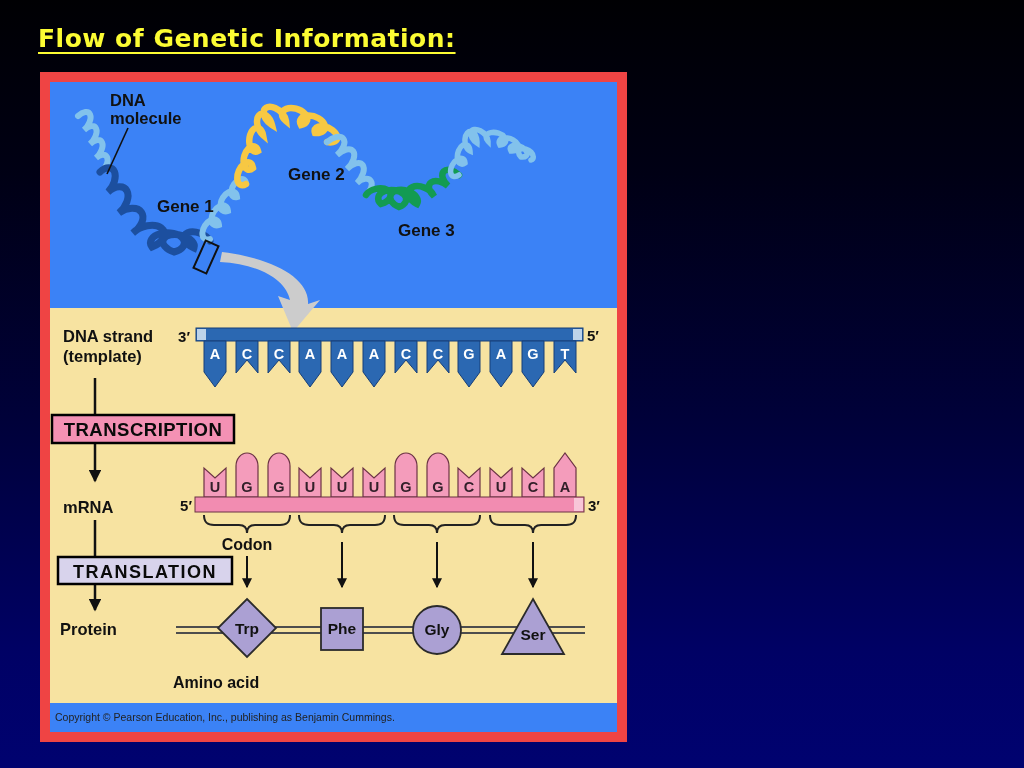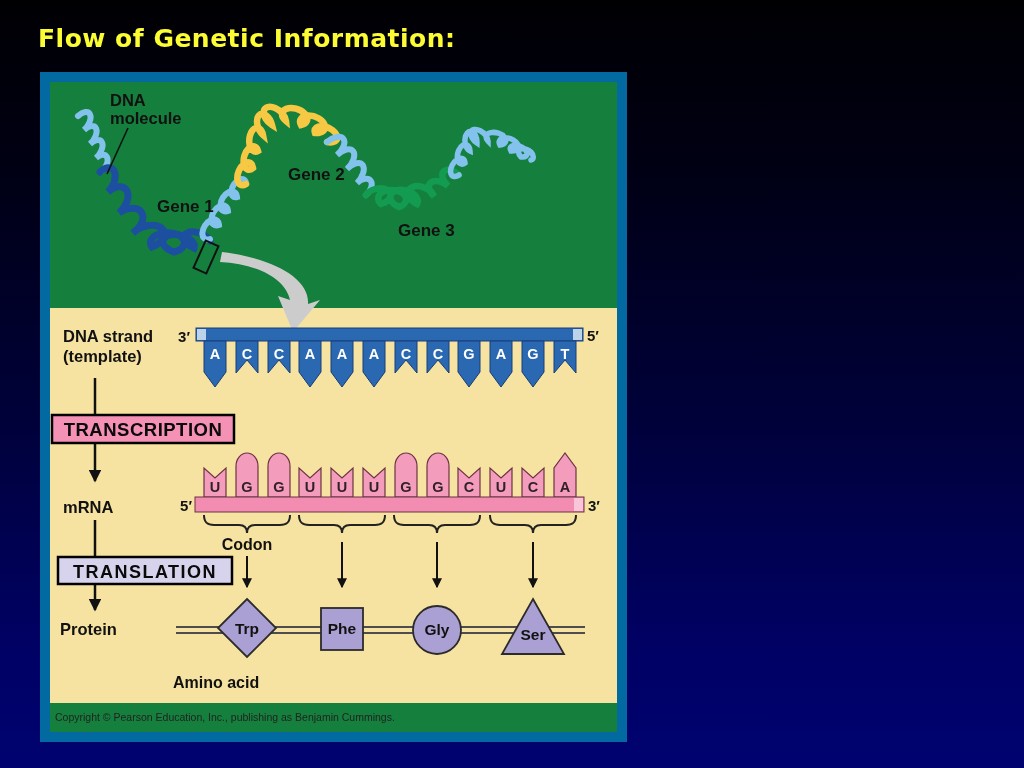--- a/index.html
+++ b/index.html
@@ -5,26 +5,26 @@
   html,body{margin:0;padding:0;}
   body{
     width:1024px;height:768px;position:relative;overflow:hidden;
     background:linear-gradient(180deg,#000003 0%,#000014 22%,#00013a 55%,#000165 85%,#000270 100%);
     font-family:"Liberation Sans",sans-serif;
   }
   .slide-title{
     position:absolute;left:38px;top:24px;
     font-family:"DejaVu Sans",sans-serif;
     font-size:25px;font-weight:bold;color:#fcfc33;
-    text-decoration-thickness:2px;text-underline-offset:5px;
+    text-decoration:underline;text-decoration-thickness:2px;text-underline-offset:5px;
     letter-spacing:.5px;
   }
   .figure-panel{
     position:absolute;left:40px;top:72px;width:567px;height:650px;
-    border:10px solid #0369a1;background:#15803d;
+    border:10px solid #ef4444;background:#3b82f6;
   }
   .figure-panel svg{display:block;}
   
   text{font-family:"Liberation Sans",sans-serif;}
   .lbl{font-weight:bold;font-size:16.5px;fill:#111;}
   .gene{font-weight:bold;font-size:17px;fill:#111;}
   .prime{font-weight:bold;font-size:15px;fill:#111;}
   .boxtxt1{font-weight:bold;font-size:18.5px;fill:#0a0a0a;letter-spacing:.5px;}
   .boxtxt2{font-weight:bold;font-size:18px;fill:#0a0a0a;letter-spacing:1.5px;}
   .dbase{font-weight:bold;font-size:14.5px;fill:#ffffff;text-anchor:middle;}

